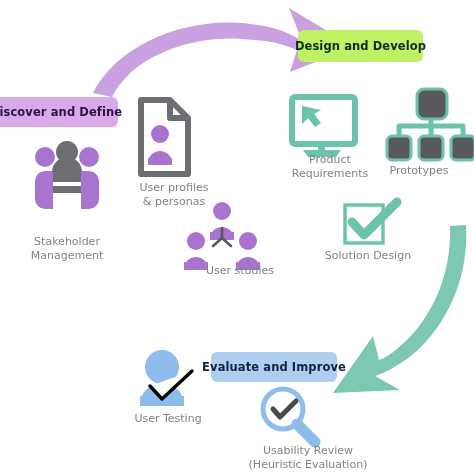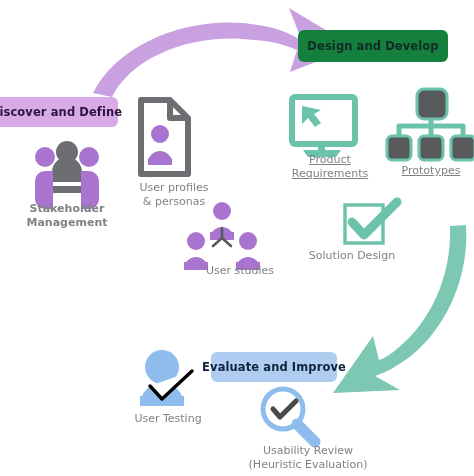--- a/index.html
+++ b/index.html
@@ -32,47 +32,47 @@
     white-space: nowrap;
   }
   #badge-discover {
     left: -6px; top: 97px;
     width: 124px; height: 30px;
     background: #d8abe8;
     color: #2d1340;
   }
   #badge-design {
     left: 298px; top: 30px;
-    width: 150px; height: 32px;
-    background: #15803d;
+    width: 125px; height: 32px;
+    background: #bef264;
     color: #122a26;
   }
   #badge-evaluate {
     left: 211px; top: 352px;
     width: 126px; height: 30px;
     background: #aecdf0;
     color: #10243f;
   }
 
   
   .caption {
     position: absolute;
     color: #808285;
     font-size: 11px;
     line-height: 14px;
     text-align: center;
     white-space: pre-line;
   }
 
-  #cap-stakeholder { left: 8px;   top: 202px; width: 118px; font-weight: bold; }
+  #cap-stakeholder { left: 8px;   top: 235px; width: 118px; }
   #cap-profiles    { left: 124px; top: 181px; width: 100px; text-align: center; }
   #cap-studies     { left: 188px; top: 264px; width: 104px; text-align: center; }
-  #cap-product     { left: 280px; top: 153px; width: 100px; text-decoration: underline; }
-  #cap-prototypes  { left: 390px; top: 164px; width: 82px; text-decoration: underline;  }
-  #cap-solution    { left: 296px; top: 249px; width: 112px; }
+  #cap-product     { left: 280px; top: 153px; width: 100px; }
+  #cap-prototypes  { left: 378px; top: 164px; width: 82px;  }
+  #cap-solution    { left: 312px; top: 249px; width: 112px; }
   #cap-testing     { left: 120px; top: 412px; width: 96px;  }
   #cap-usability   { left: 233px; top: 444px; width: 150px; }
 
   .svg-layer { position:absolute; left:0; top:0; }
 </style>
 </head>
 <body>
 
 <div id="stage">
 

